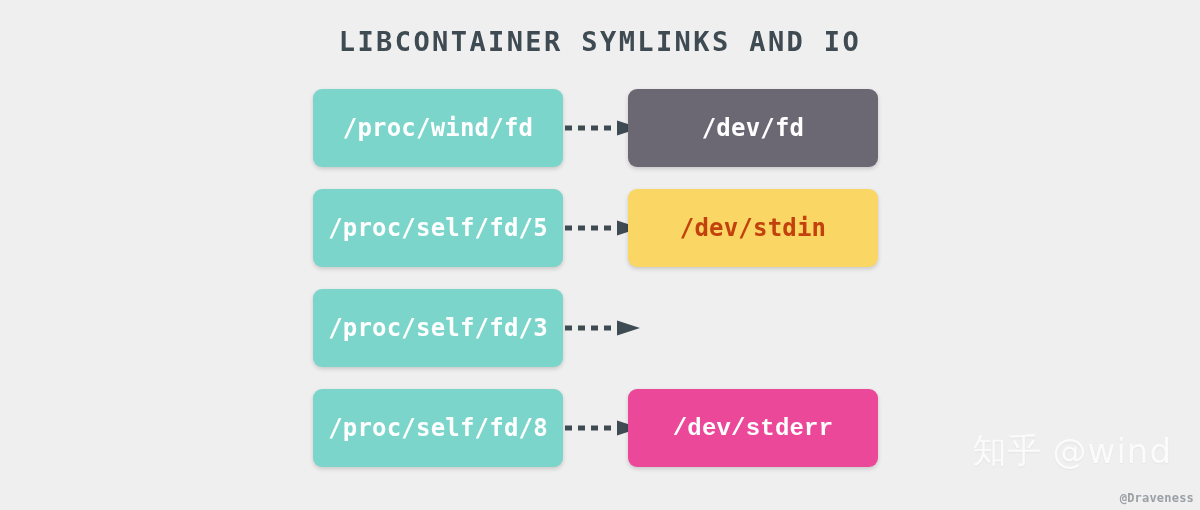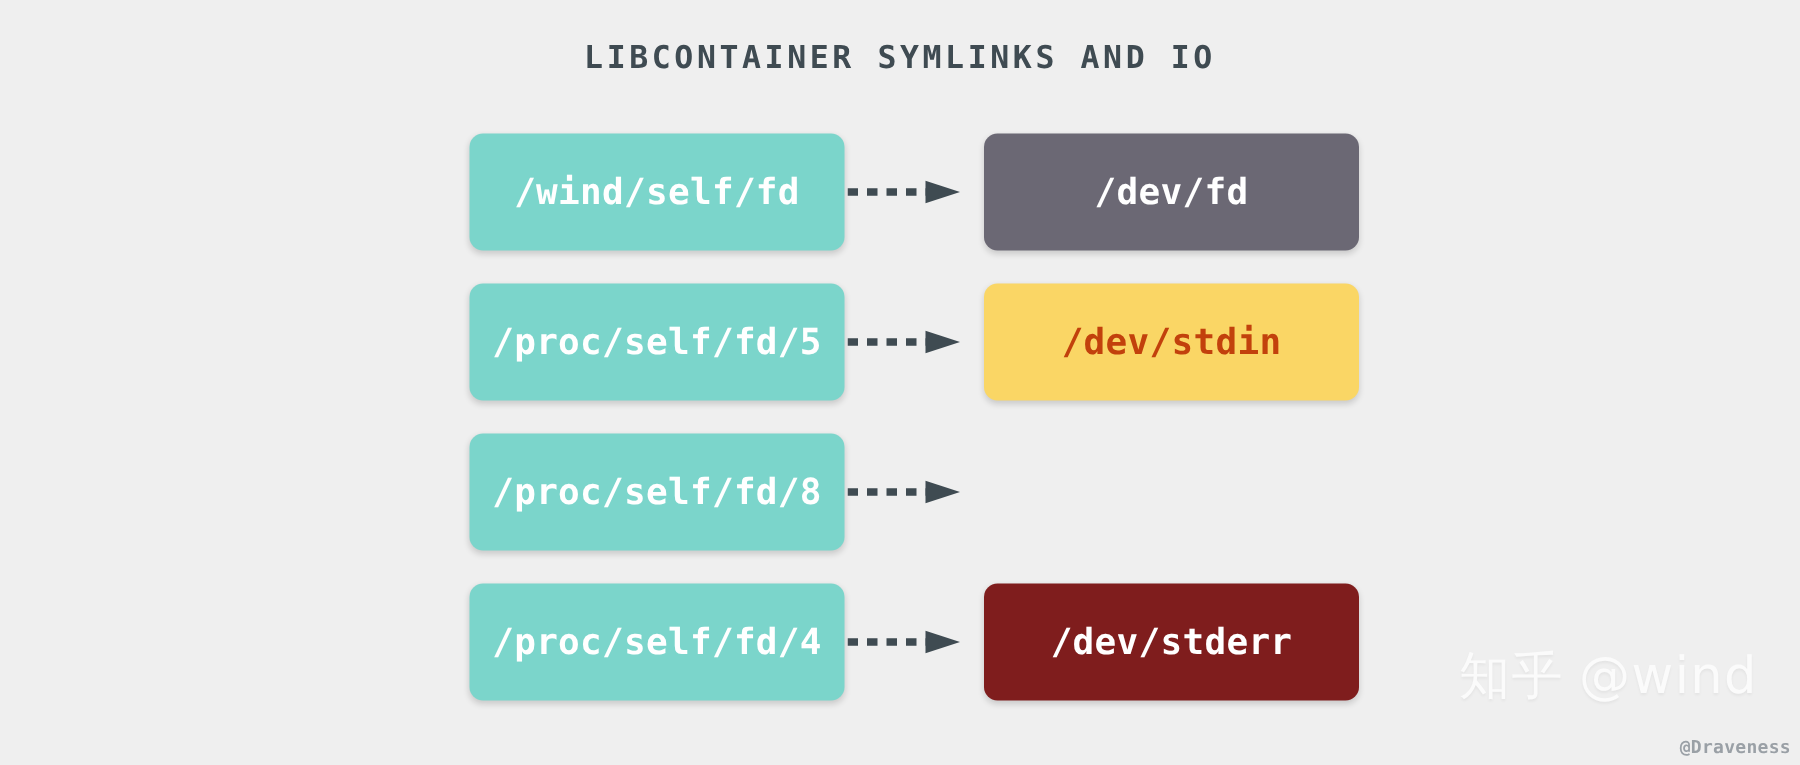--- a/index.html
+++ b/index.html
@@ -21,21 +21,21 @@
   }
 
   
   .diagram-title {
     position: absolute;
     top: 26px;
     left: 0;
     width: 1200px;
     text-align: center;
     font-family: "DejaVu Sans Mono", monospace;
-    font-size: 21px;
+    font-size: 27px;
     font-weight: 700;
     letter-spacing: 2.4px;
     color: #3f4b52;
     white-space: nowrap;
   }
 
   
   .rows {
     position: absolute;
     top: 89px;
@@ -66,34 +66,35 @@
     box-shadow: 0 2px 4px rgba(0,0,0,0.16);
     white-space: nowrap;
     user-select: none;
   }
   .node-source {
     background: #7bd5cb;
     color: #ffffff;
   }
   .node-target {
     position: absolute;
-    left: 343px;
+    left: 315px;
     top: 0;
   }
   .node-dev-fd {
     background: #6b6874;
     color: #ffffff;
   }
   .node-stdin, .node-stdout {
     background: #fad665;
     color: #c2410c;
   }
   .node-stderr {
-    background: #7f1d1d;
+    background: #ec4899;
     color: #ffffff;
+    font-family: Liberation Mono, monospace;
   }
 
   
   .arrow {
     position: absolute;
     left: 252px;
     top: 50%;
     transform: translateY(-50%);
     width: 76px;
     height: 18px;
@@ -133,21 +134,21 @@
 </head>
 <body>
 
 <div class="canvas">
 
   <div class="diagram-title">LIBCONTAINER SYMLINKS AND IO</div>
 
   <div class="rows">
 
     <div class="row">
-      <div class="node node-source">/wind/self/fd</div>
+      <div class="node node-source">/proc/wind/fd</div>
       <div class="arrow">
         <svg width="76" height="18" viewBox="0 0 76 18" xmlns="http://www.w3.org/2000/svg">
           <line x1="0" y1="9" x2="54" y2="9" stroke="#3f4b52" stroke-width="5" stroke-dasharray="7 6"></line>
           <polygon points="52,1.5 75,9 52,16.5" fill="#3f4b52"></polygon>
         </svg>
       </div>
       <div class="node node-target node-dev-fd">/dev/fd</div>
     </div>
 
     <div class="row">
@@ -155,31 +156,31 @@
       <div class="arrow">
         <svg width="76" height="18" viewBox="0 0 76 18" xmlns="http://www.w3.org/2000/svg">
           <line x1="0" y1="9" x2="54" y2="9" stroke="#3f4b52" stroke-width="5" stroke-dasharray="7 6"></line>
           <polygon points="52,1.5 75,9 52,16.5" fill="#3f4b52"></polygon>
         </svg>
       </div>
       <div class="node node-target node-stdin">/dev/stdin</div>
     </div>
 
     <div class="row">
-      <div class="node node-source">/proc/self/fd/8</div>
+      <div class="node node-source">/proc/self/fd/3</div>
       <div class="arrow">
         <svg width="76" height="18" viewBox="0 0 76 18" xmlns="http://www.w3.org/2000/svg">
           <line x1="0" y1="9" x2="54" y2="9" stroke="#3f4b52" stroke-width="5" stroke-dasharray="7 6"></line>
           <polygon points="52,1.5 75,9 52,16.5" fill="#3f4b52"></polygon>
         </svg>
       </div>
     </div>
 
     <div class="row">
-      <div class="node node-source">/proc/self/fd/4</div>
+      <div class="node node-source">/proc/self/fd/8</div>
       <div class="arrow">
         <svg width="76" height="18" viewBox="0 0 76 18" xmlns="http://www.w3.org/2000/svg">
           <line x1="0" y1="9" x2="54" y2="9" stroke="#3f4b52" stroke-width="5" stroke-dasharray="7 6"></line>
           <polygon points="52,1.5 75,9 52,16.5" fill="#3f4b52"></polygon>
         </svg>
       </div>
       <div class="node node-target node-stderr">/dev/stderr</div>
     </div>
 
   </div>

